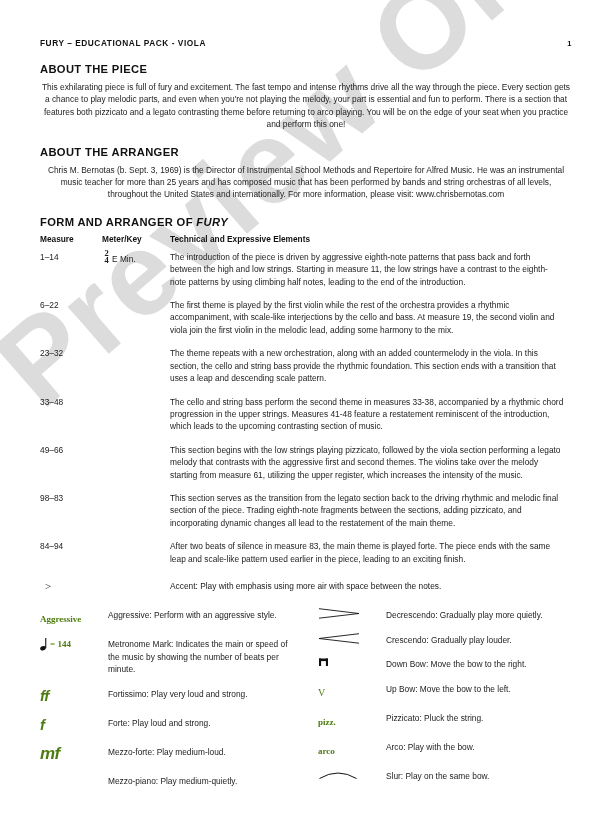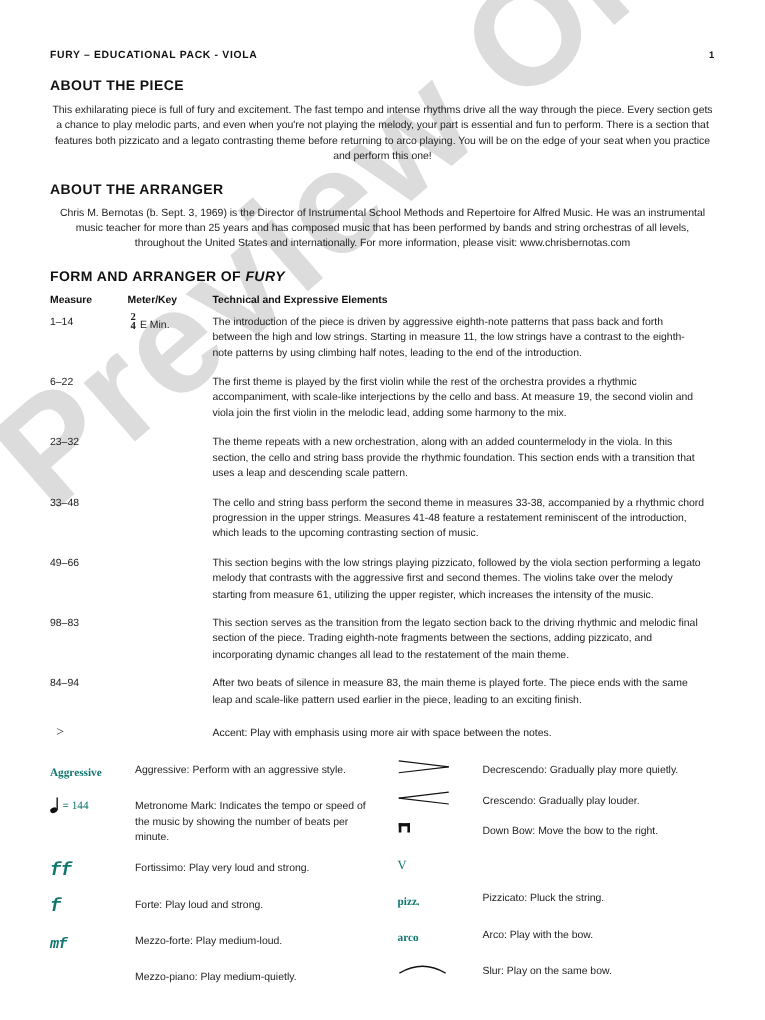--- a/index.html
+++ b/index.html
@@ -155,46 +155,46 @@
     align-items: flex-start;
     margin-bottom: 11px;
     min-height: 13px;
   }
   .term-sym {
     flex: 0 0 68px;
     width: 68px;
     box-sizing: border-box;
     padding-top: 0px;
     font-family: "Liberation Serif", serif;
-    color: #0f766e;
+    color: #4d7c0f;
   }
   .term-def {
     flex: 1 1 auto;
     font-size: 8.35px;
     line-height: 12.4px;
     color: #1d1d1d;
     padding-top: 1px;
   }
   .sym-bold-serif {
     font-family: "Liberation Serif", serif;
     font-weight: bold;
     font-size: 9px;
   }
   .dyn {
-    font-family: Liberation Mono, monospace;
+    font-family: Liberation Sans, sans-serif;
     font-style: italic;
     font-weight: bold;
     font-size: 15px;
     line-height: 13px;
     letter-spacing: -0.5px;
     display: inline-block;
   }
-  .dyn.small { font-size: 12px; }
-
-  .metro { display: flex; align-items: center; gap: 3px; font-family: "Liberation Serif", serif; font-size: 9px; font-weight: normal;}
+  .dyn.small { font-size: 17px; }
+
+  .metro { display: flex; align-items: center; gap: 3px; font-family: "Liberation Serif", serif; font-size: 9px; font-weight: bold;}
 
   svg.glyph { display: block; overflow: visible; }
 </style>
 </head>
 <body>
 
 <div class="page">
 
   <div class="watermark">
     <div class="watermark-text wm-a">Preview Only</div>
@@ -281,21 +281,21 @@
               <div class="metro">
                 <span>
                   <svg class="glyph" width="7" height="14" viewBox="0 0 7 14" xmlns="http://www.w3.org/2000/svg">
                     <ellipse cx="3" cy="11.2" rx="2.9" ry="2.1" fill="#111" transform="rotate(-20 3 11.2)"></ellipse>
                     <rect x="5.2" y="1" width="1.1" height="10" fill="#111"></rect>
                   </svg>
                 </span>
                 <span>= 144</span>
               </div>
             </div>
-            <div class="term-def">Metronome Mark: Indicates the tempo or speed of the music by showing the number of beats per minute.</div>
+            <div class="term-def">Metronome Mark: Indicates the main or speed of the music by showing the number of beats per minute.</div>
           </div>
           <div class="term-row">
             <div class="term-sym"><span class="dyn">ff</span></div>
             <div class="term-def">Fortissimo: Play very loud and strong.</div>
           </div>
           <div class="term-row">
             <div class="term-sym"><span class="dyn">f</span></div>
             <div class="term-def">Forte: Play loud and strong.</div>
           </div>
           <div class="term-row">
@@ -331,20 +331,21 @@
               <svg class="glyph" width="12" height="11" viewBox="0 0 12 11" xmlns="http://www.w3.org/2000/svg">
                 <rect x="1" y="1.5" width="9" height="2.6" fill="#111"></rect>
                 <rect x="1" y="1.5" width="2.1" height="7.5" fill="#111"></rect>
                 <rect x="7.9" y="1.5" width="2.1" height="7.5" fill="#111"></rect>
               </svg>
             </div>
             <div class="term-def">Down Bow: Move the bow to the right.</div>
           </div>
           <div class="term-row">
             <div class="term-sym"><span style="font-family: &quot;Liberation Serif&quot;, serif; font-size: 10px;">V</span></div>
+            <div class="term-def">Up Bow: Move the bow to the left.</div>
           </div>
           <div class="term-row">
             <div class="term-sym"><span class="sym-bold-serif">pizz.</span></div>
             <div class="term-def">Pizzicato: Pluck the string.</div>
           </div>
           <div class="term-row">
             <div class="term-sym"><span class="sym-bold-serif">arco</span></div>
             <div class="term-def">Arco: Play with the bow.</div>
           </div>
           <div class="term-row">

